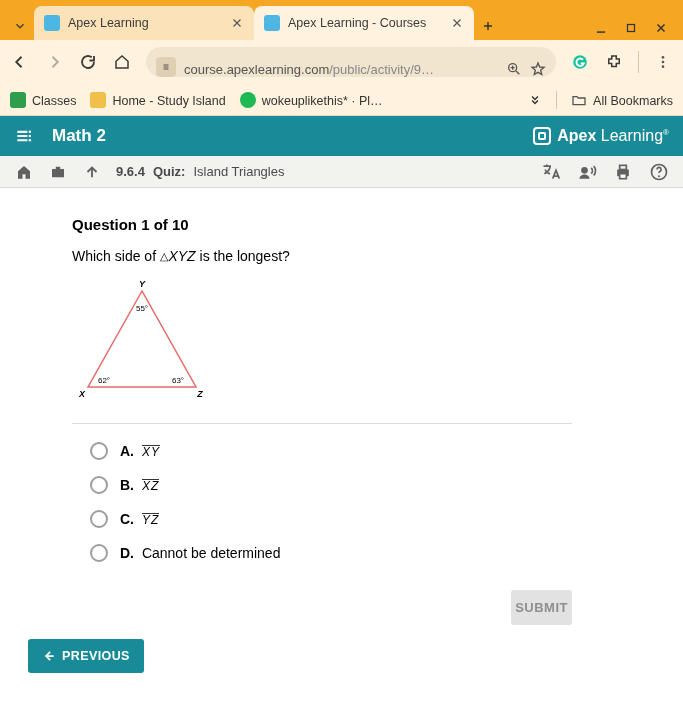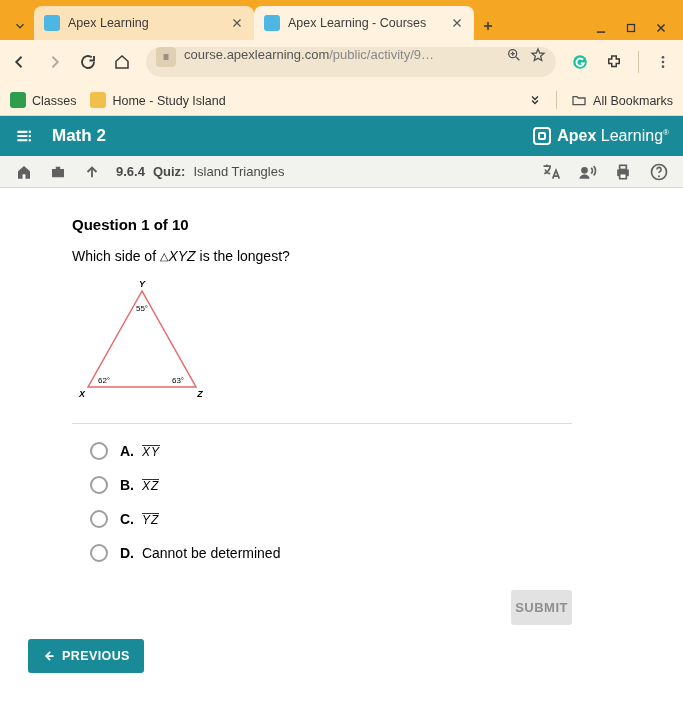--- a/index.html
+++ b/index.html
@@ -61,21 +61,21 @@
     gap:14px;
     color:#555;
   }
   .toolbar .icon{width:20px;height:20px;display:flex;align-items:center;justify-content:center;}
   .omnibox {
     flex:1;
     height:30px;
     background:#f2e5cf;
     border-radius:15px;
     display:flex;
-    align-items:flex-start;
+    align-items:flex-end;
     padding:0 10px;
     gap:8px;
     color:#555;
     font-size:13px;
     overflow:hidden;
   }
   .omnibox .sitechip{
     width:20px;height:20px;border-radius:4px;background:#dfd0b3;
     display:flex;align-items:center;justify-content:center;font-size:11px;
   }
@@ -274,20 +274,24 @@
 </div>
 
 <div class="bookmarks">
   <div class="item">
     <div class="favicon" style="background:#2e9e4d"></div>
     <span>Classes</span>
   </div>
   <div class="item">
     <div class="favicon" style="background:#f1c04a"></div>
     <span>Home - Study Island</span>
+  </div>
+  <div class="item">
+    <div class="favicon" style="background:#1db954;border-radius:50%"></div>
+    <span>wokeuplikethis* · Pl…</span>
   </div>
   <div class="spacer"></div>
   <svg width="14" height="14" viewBox="0 0 24 24">
       <path fill="none" stroke="#333" stroke-width="2.5" d="M7 6l5 5 5-5M7 13l5 5 5-5"></path>
     </svg>
   <div class="sep"></div>
   <div class="item">
     <svg width="16" height="16" viewBox="0 0 24 24">
         <path fill="none" stroke="#555" stroke-width="2" d="M3 7h6l2 2h10v10H3z"></path>
       </svg>

